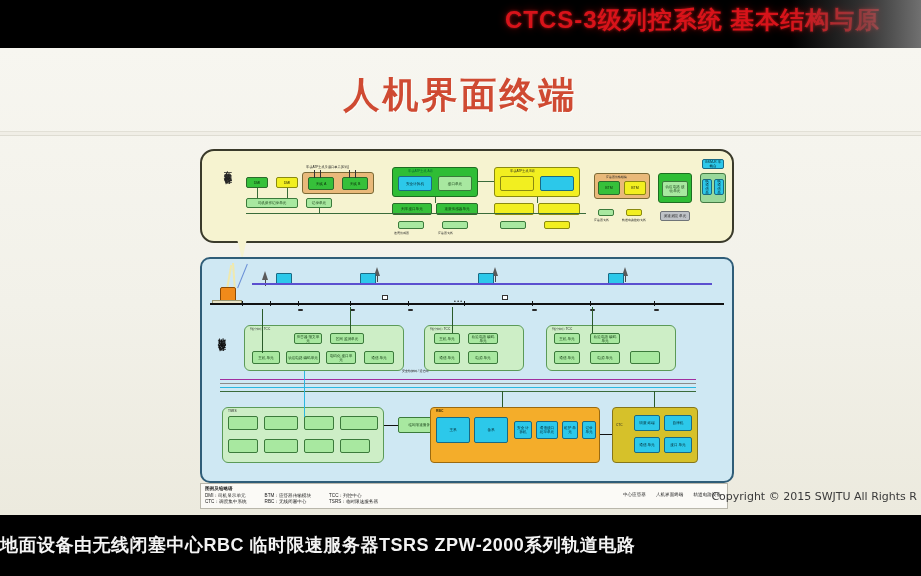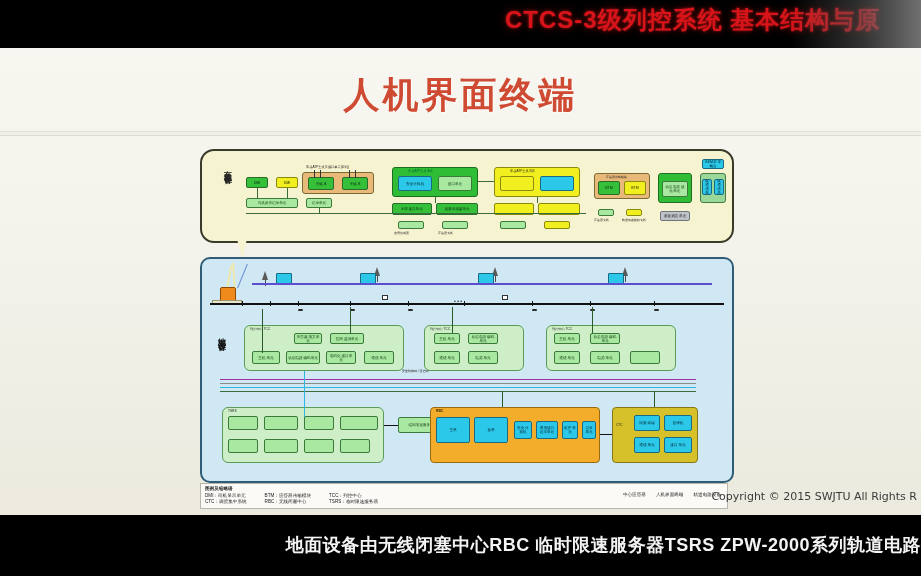--- a/index.html
+++ b/index.html
@@ -47,21 +47,21 @@
     position:absolute;right:4px;top:442px;
     font-size:11px;color:#3a3a3a;white-space:nowrap;
     font-family:"DejaVu Sans",sans-serif;
   }
 
   
   .bottombar{
     position:absolute;left:0;top:515px;width:921px;height:61px;background:#000;
   }
   .bottombar .cap{
-    position:absolute;left:0;top:18px;width:921px;text-align:right;
+    position:absolute;left:0;top:18px;width:921px;text-align:left;
     font-size:18px;font-weight:bold;color:#f3f3f3;letter-spacing:.5px;
   }
 
   
   .diagram{
     position:absolute;left:190px;top:101px;width:540px;height:360px;
   }
   .diag-inner{position:absolute;left:0;top:0;width:540px;height:360px;}
 
   

